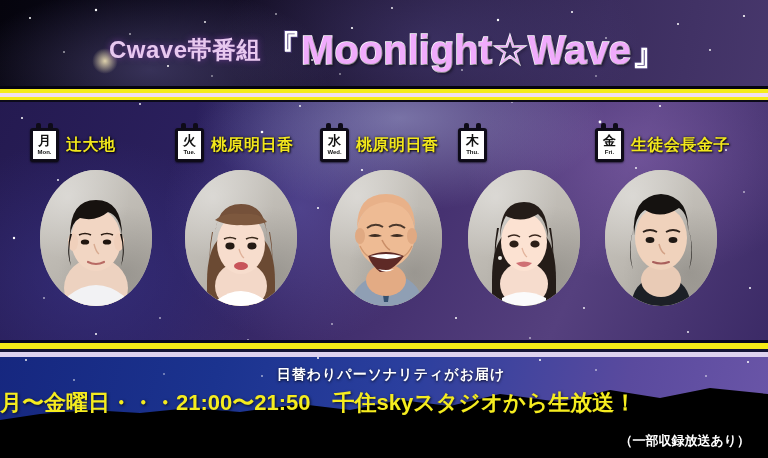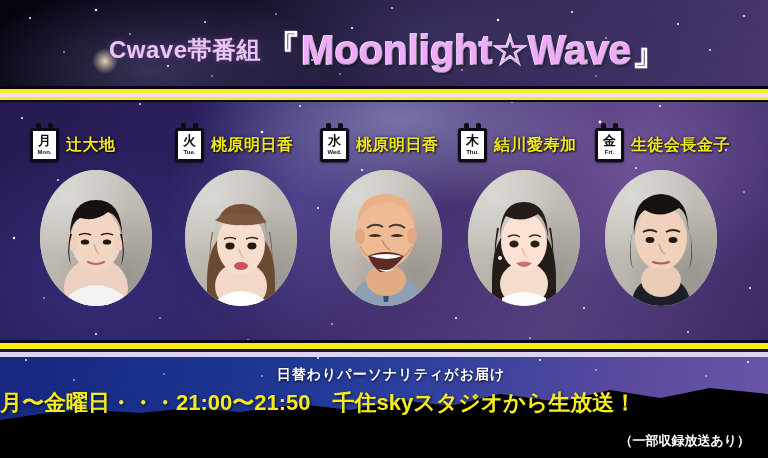--- a/index.html
+++ b/index.html
@@ -354,21 +354,20 @@
         </svg>
       </div>
     </div>
 
     <div class="member" style="left:458px">
       <div class="tag-row">
         <div class="cal">
           <span class="kj">木</span>
           <span class="en">Thu.</span>
         </div>
-        <span class="mname">結川愛寿加</span>
       </div>
       <div class="photo" style="left:10px">
         <div class="stone"></div>
         <svg viewBox="0 0 112 136">
           <path d="M24 110 Q24 56 56 56 Q88 56 88 110 L88 136 L24 136 Z" fill="#241c18"></path>
           <ellipse cx="56" cy="114" rx="24" ry="22" fill="#f6dccd"></ellipse>
           <path d="M34 128 Q56 116 78 128 L78 136 L34 136 Z" fill="#fbfbfb"></path>
           <ellipse cx="56" cy="72" rx="23" ry="29" fill="#fce2d2"></ellipse>
           <path d="M32 68 Q32 32 56 32 Q80 32 80 68 Q78 50 70 44 Q54 54 38 46 Q33 54 32 68 Z" fill="#241c18"></path>
           <path d="M31 58 Q24 90 29 118 Q24 86 29 58 Z" fill="#241c18"></path>

